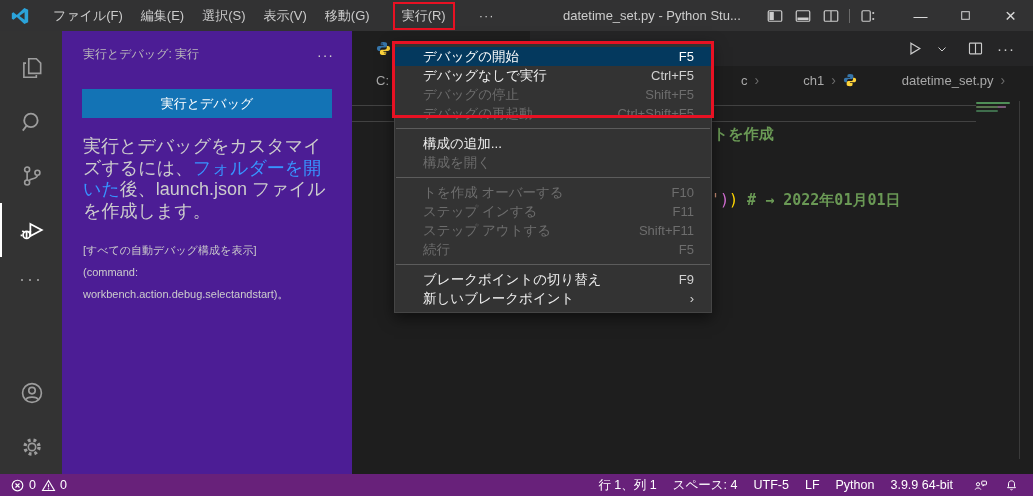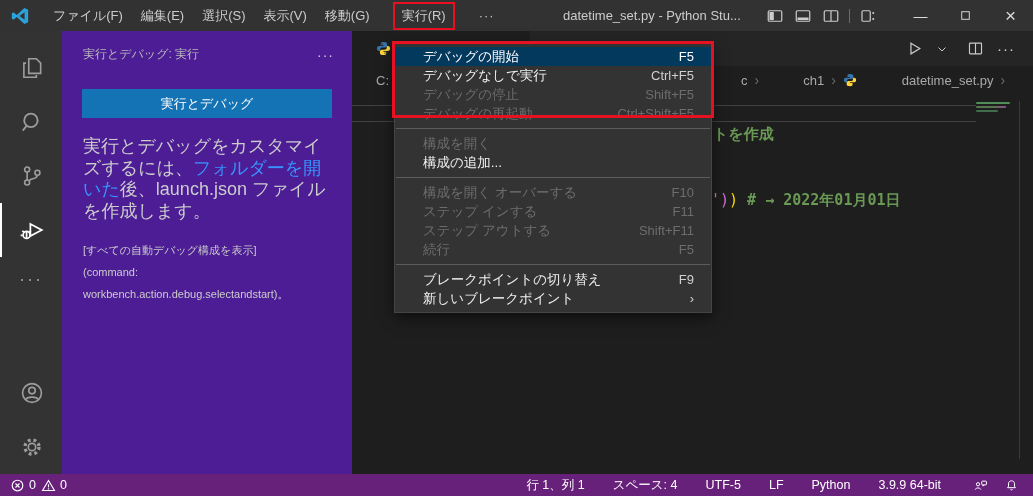--- a/index.html
+++ b/index.html
@@ -97,21 +97,21 @@
   .mi.sel .sc { color:#ffffff; }
   .msep { height:1px; background:#5c5c5c; margin:5px 1px; }
   .red-box-menu { position:absolute; left:-3px; right:-3px; top:-2px; height:77px;
     border:3px solid #e81123; pointer-events:none; z-index:60; }
 
   
   .statusbar { position:absolute; left:0; bottom:0; right:0; height:22px; background:#68217a;
     display:flex; align-items:center; color:#ffffff; font-size:12.5px; z-index:30; }
   .sb-left { display:flex; align-items:center; gap:5px; padding-left:10px; }
   .sb-prob { display:flex; align-items:center; gap:4px; }
-  .sb-right { margin-left:auto; display:flex; align-items:center; gap:28px; padding-right:14px; }
+  .sb-right { margin-left:auto; display:flex; align-items:center; gap:16px; padding-right:14px; }
   .sb-icons { display:flex; align-items:center; gap:16px; margin-left:4px; }
   svg.sbi { width:15px; height:15px; }
 </style>
 </head>
 <body>
 
 <div id="app">
 
   <div class="titlebar">
     <span class="vscode-logo">
@@ -303,31 +303,31 @@
       </div>
       <div class="mi dis">
         <span>デバッグの停止</span>
         <span class="sc">Shift+F5</span>
       </div>
       <div class="mi dis">
         <span>デバッグの再起動</span>
         <span class="sc">Ctrl+Shift+F5</span>
       </div>
       <div class="msep"></div>
-      <div class="mi dis">
-        <span>構成を開く</span>
-        <span class="sc"></span>
-      </div>
       <div class="mi">
         <span>構成の追加...</span>
         <span class="sc"></span>
       </div>
+      <div class="mi dis">
+        <span>構成を開く</span>
+        <span class="sc"></span>
+      </div>
       <div class="msep"></div>
       <div class="mi dis">
-        <span>構成を開く オーバーする</span>
+        <span>トを作成 オーバーする</span>
         <span class="sc">F10</span>
       </div>
       <div class="mi dis">
         <span>ステップ インする</span>
         <span class="sc">F11</span>
       </div>
       <div class="mi dis">
         <span>ステップ アウトする</span>
         <span class="sc">Shift+F11</span>
       </div>

